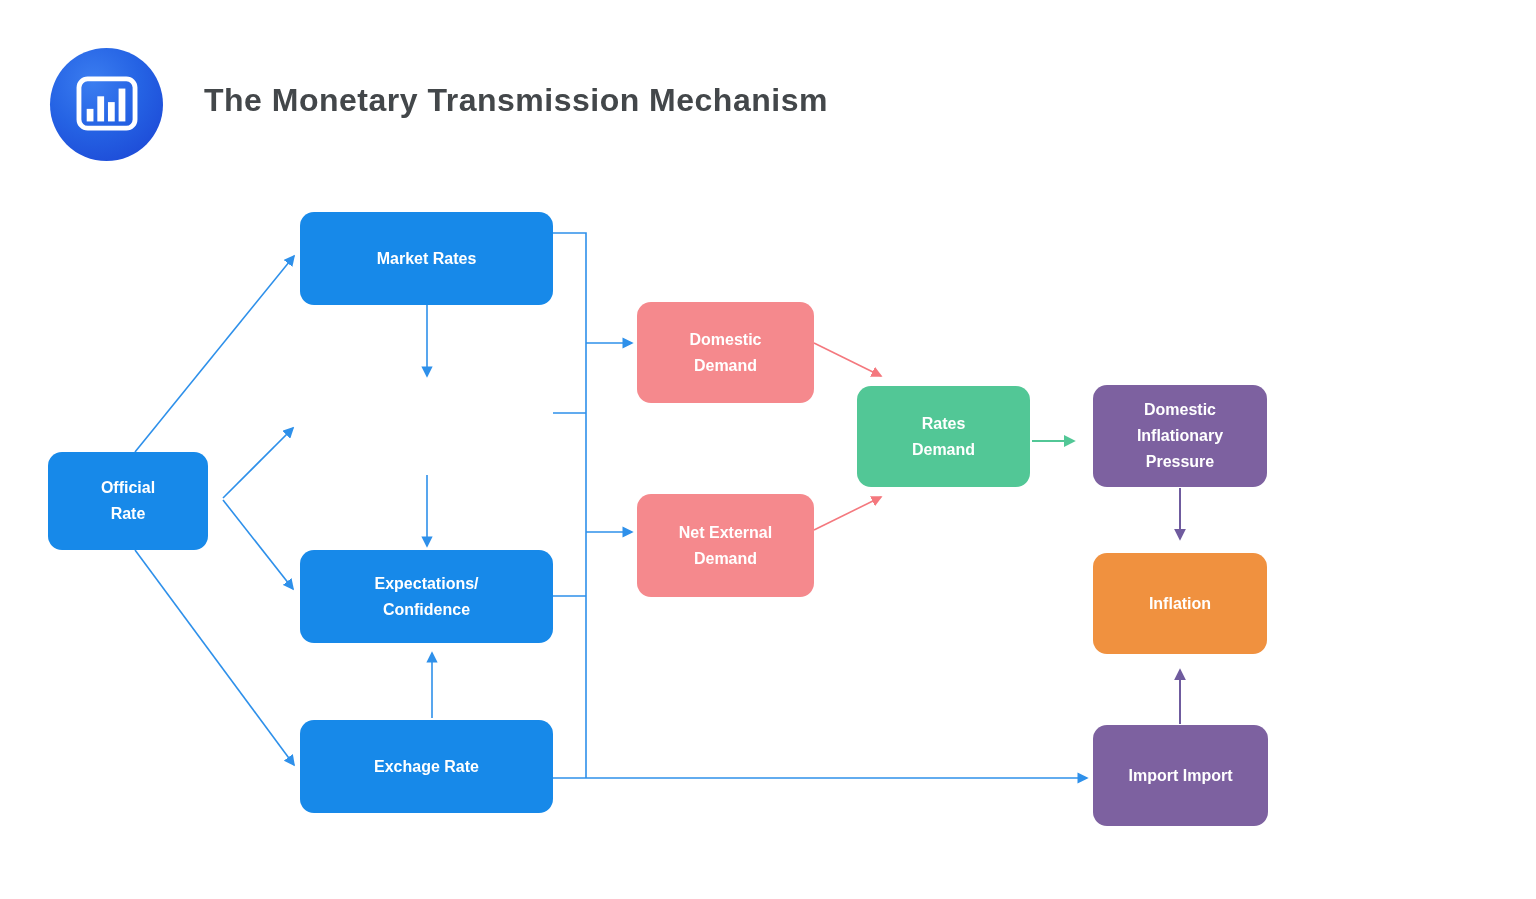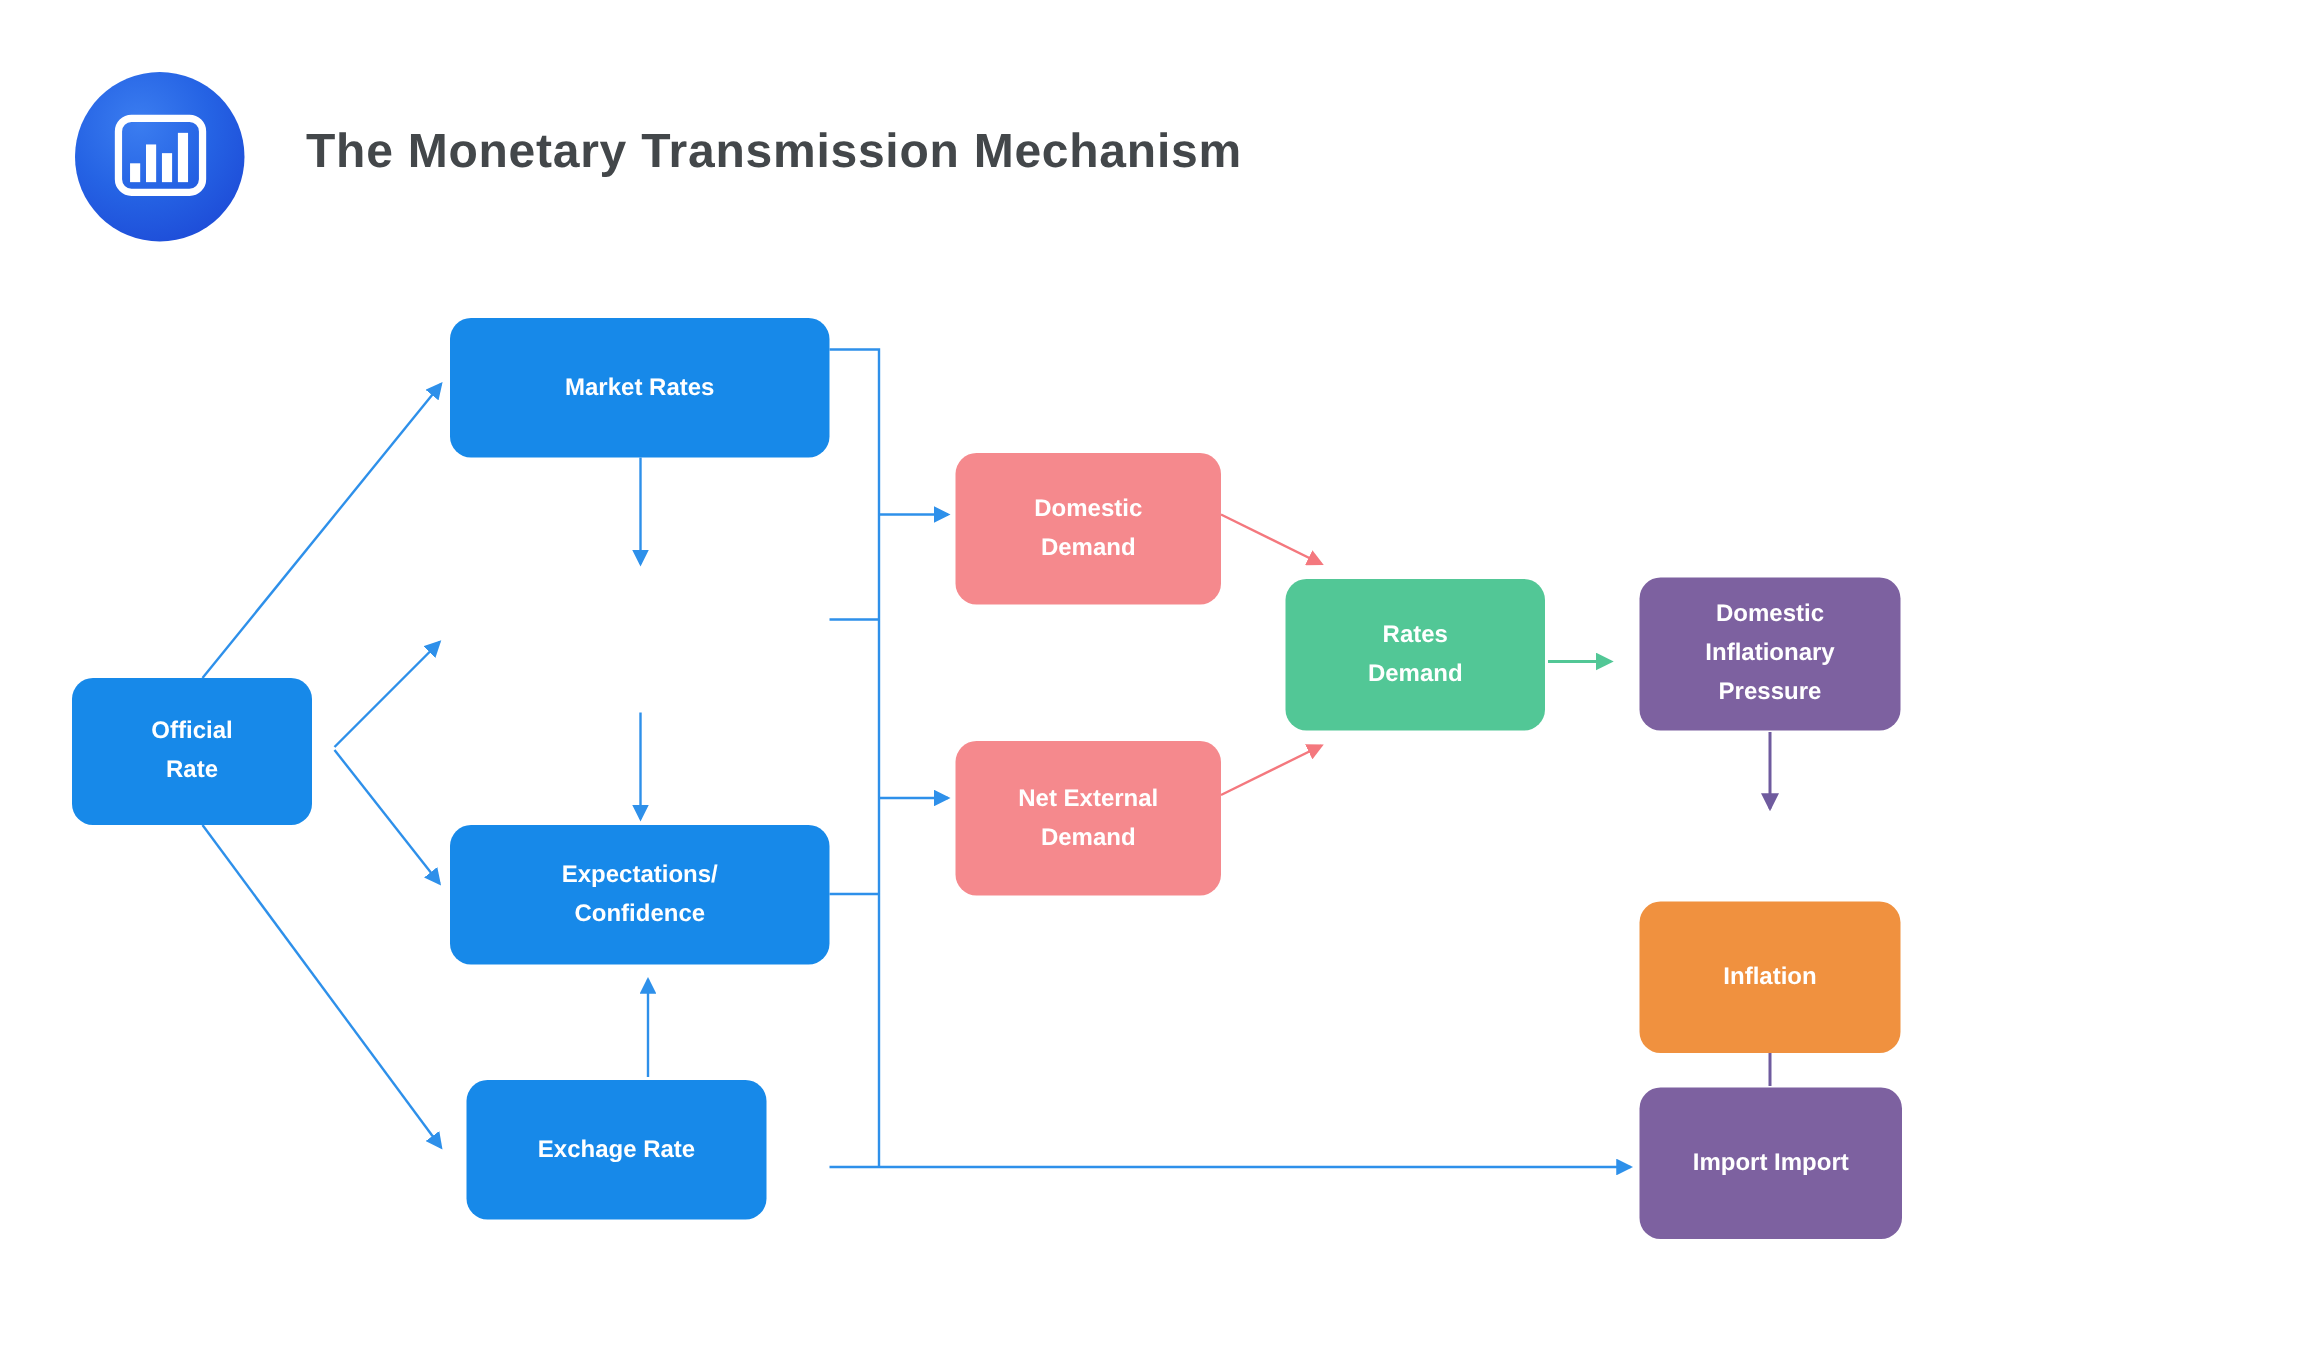--- a/index.html
+++ b/index.html
@@ -28,26 +28,26 @@
   .node.blue  {background:var(--blue,#1789e9);}
   .node.pink  {background:var(--pink,#f5898d);}
   .node.green {background:var(--green,#52c796);}
   .node.purple{background:var(--purple,#7d61a0);}
   .node.orange{background:var(--orange,#f0913f);}
 
   .n-official     {left:48px;  top:452px; width:160px; height:98px;}
   .n-market       {left:300px; top:212px; width:253px; height:93px;}
   .n-asset        {left:300px; top:382px; width:253px; height:93px;}
   .n-expect       {left:300px; top:550px; width:253px; height:93px;}
-  .n-exchange     {left:311px; top:720px; width:200px; height:93px;text-align:center;}
+  .n-exchange     {left:300px; top:720px; width:253px; height:93px;text-align:center;}
   .n-domdemand    {left:637px; top:302px; width:177px; height:101px;}
   .n-netext       {left:637px; top:494px; width:177px; height:103px;}
   .n-totaldemand  {left:857px; top:386px; width:173px; height:101px;}
   .n-dip          {left:1093px;top:385px; width:174px; height:102px;}
-  .n-inflation    {left:1093px;top:553px; width:174px; height:101px;margin-top:48px;}
+  .n-inflation    {left:1093px;top:553px; width:174px; height:101px;}
   .n-import       {left:1093px;top:725px; width:175px; height:101px;}
 
   .edges{position:absolute;left:0;top:0;width:1536px;height:899px;}
 </style>
 </head>
 <body>
 
 <div class="stage">
 
   <svg class="edges" width="1536" height="899" viewBox="0 0 1536 899">

